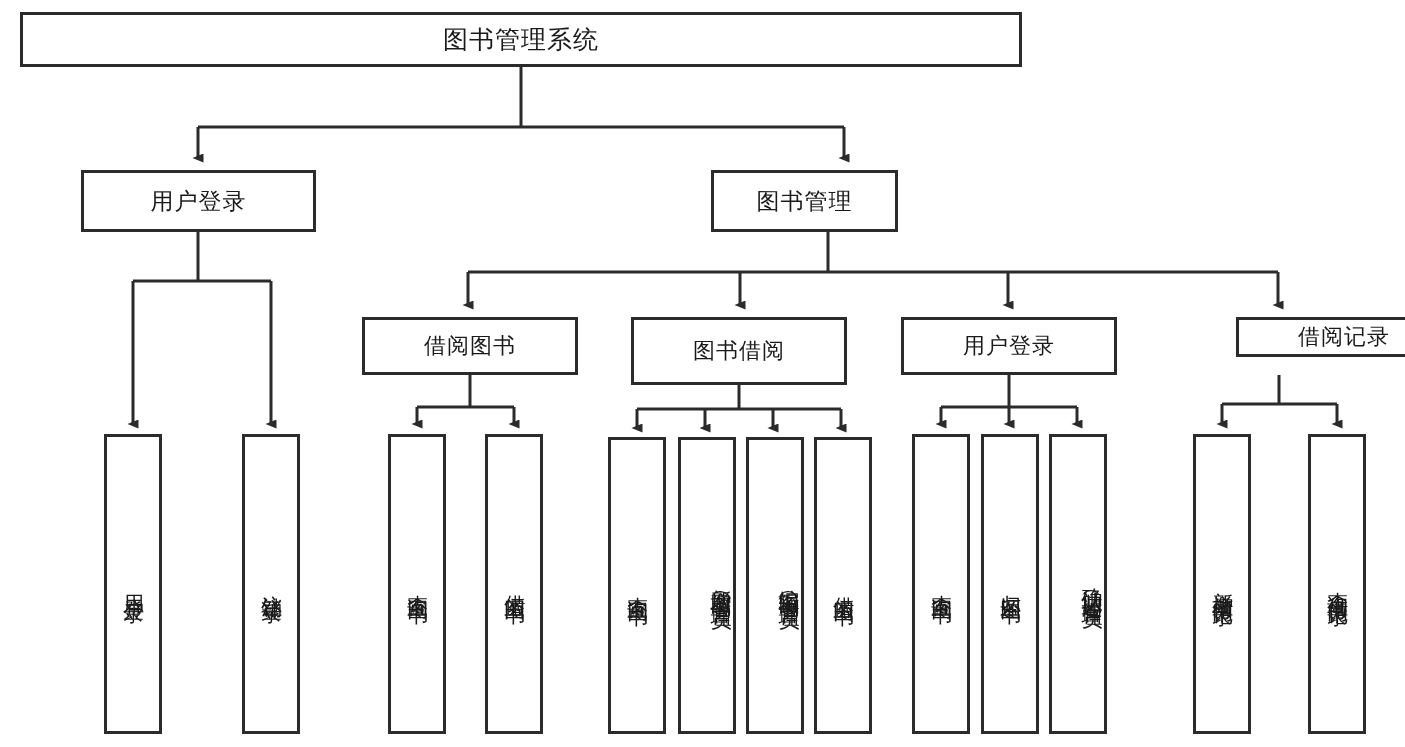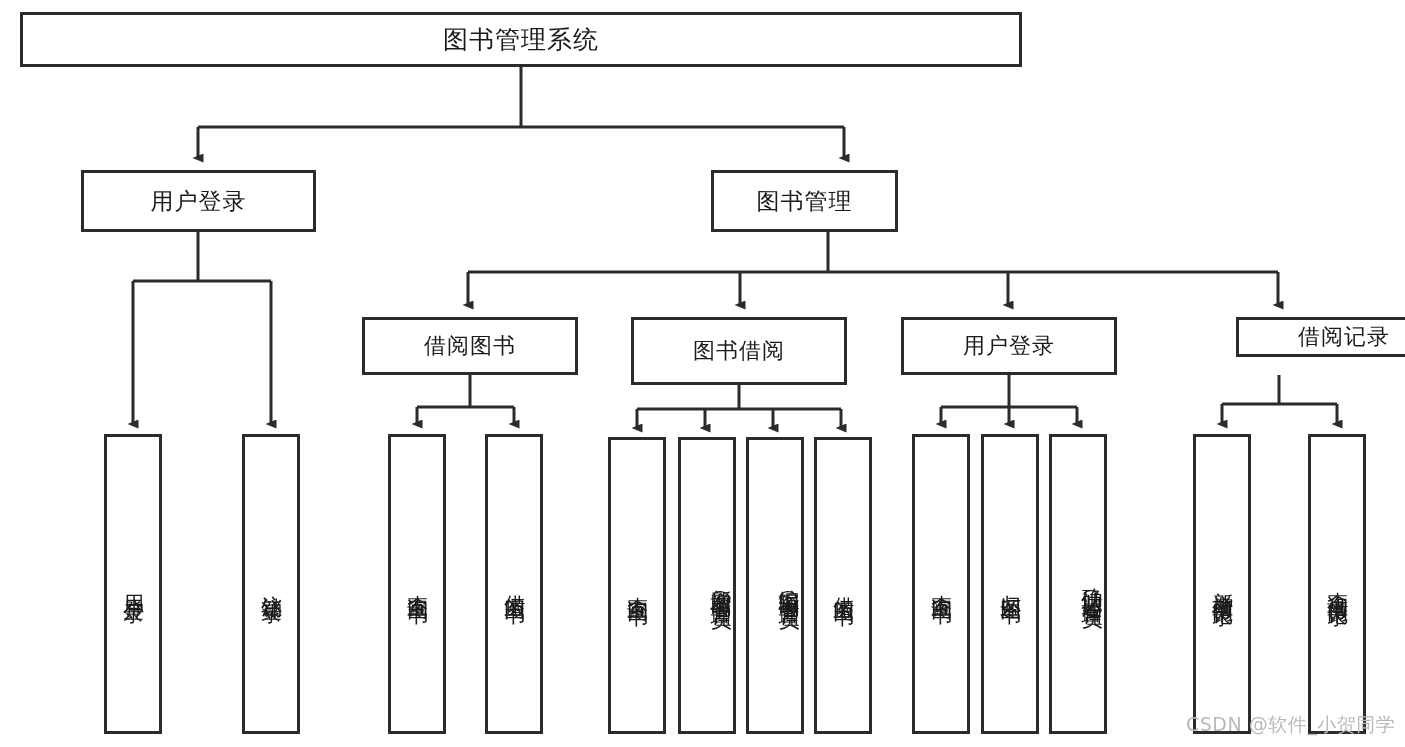--- a/index.html
+++ b/index.html
@@ -157,15 +157,14 @@
   <div class="node leaf" style="left:912px; top:434px; width:58px; height:300px;">查询图书</div>
 
   <div class="node leaf" style="left:981px; top:434px; width:58px; height:300px;">归还图书</div>
 
   <div class="node leaf tall" style="left:1049px; top:434px; width:58px; height:300px;">确认归还（管理员）</div>
 
   <div class="node leaf" style="left:1193px; top:434px; width:58px; height:300px;">新增借阅记录</div>
 
   <div class="node leaf" style="left:1308px; top:434px; width:58px; height:300px;">查询借阅记录</div>
 
-  <div class="watermark">CSDN @软件_小贺同学</div>
 
 </div>
 
 </body></html>

